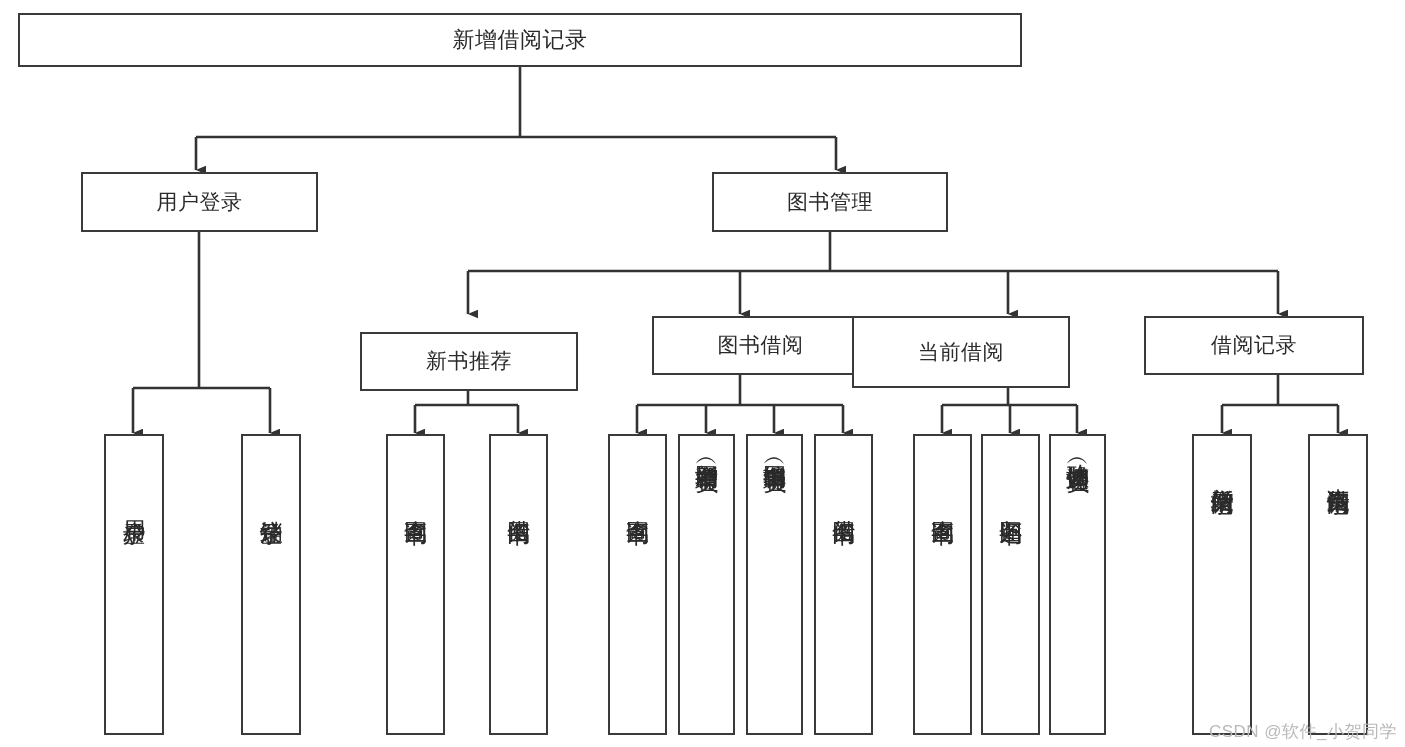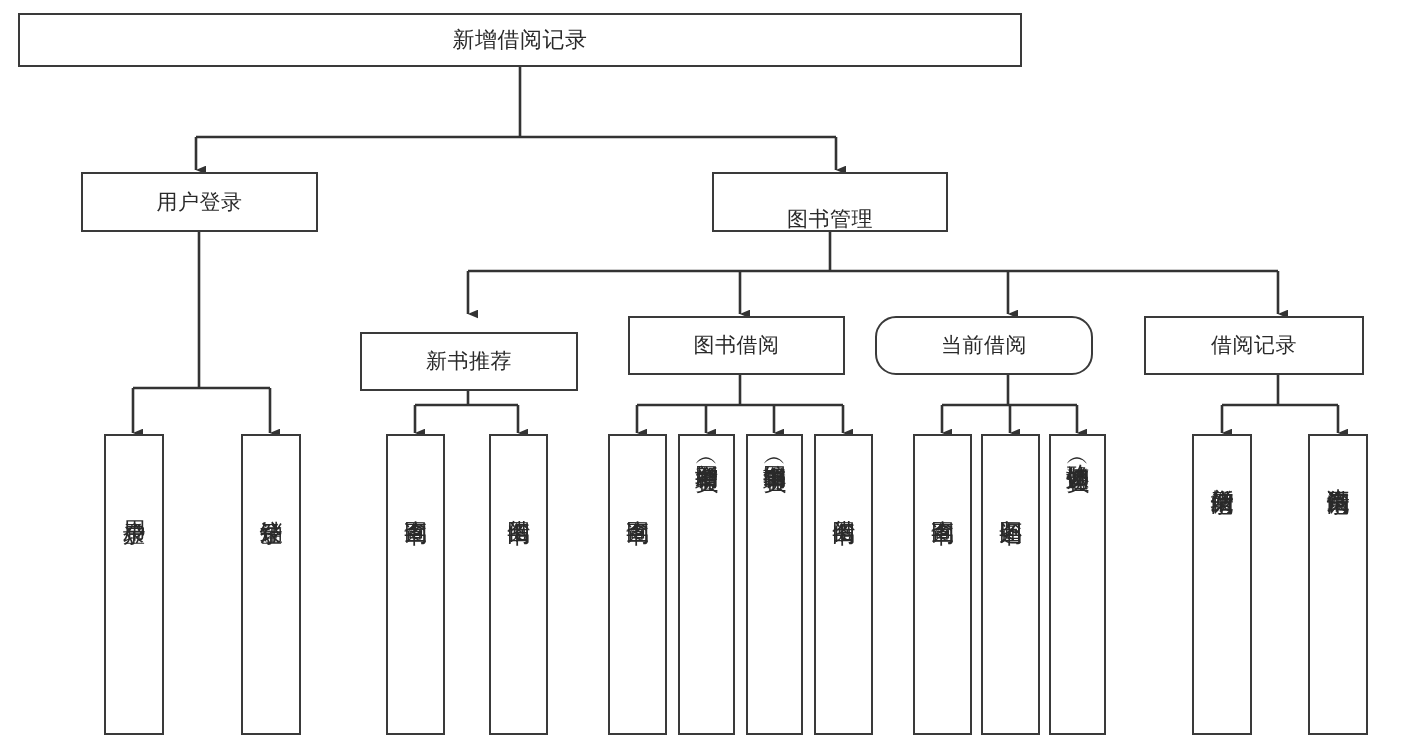--- a/index.html
+++ b/index.html
@@ -141,31 +141,31 @@
     </g>
   </svg>
 
   <div class="node horiz root" style="left:18px; top:13px; width:1004px; height:54px;">
     <span class="label">新增借阅记录</span>
   </div>
 
   <div class="node horiz" style="left:81px; top:172px; width:237px; height:60px;">
     <span class="label">用户登录</span>
   </div>
-  <div class="node horiz" style="left:712px; top:172px; width:236px; height:60px;align-items:flex-end;">
+  <div class="node horiz" style="left:712px; top:172px; width:236px; height:60px;">
     <span class="label">图书管理</span>
   </div>
 
   <div class="node horiz" style="left:360px; top:332px; width:218px; height:59px;">
     <span class="label">新书推荐</span>
   </div>
-  <div class="node horiz" style="left:628px; top:316px; width:217px; height:59px;">
+  <div class="node horiz" style="left:652px; top:316px; width:217px; height:59px;">
     <span class="label">图书借阅</span>
   </div>
-  <div class="node horiz" style="left:875px; top:316px; width:218px; height:59px;border-radius:21px;">
+  <div class="node horiz" style="left:852px; top:316px; width:218px; height:72px;">
     <span class="label">当前借阅</span>
   </div>
   <div class="node horiz" style="left:1144px; top:316px; width:220px; height:59px;">
     <span class="label">借阅记录</span>
   </div>
 
   <div class="node vert mid" style="left:104px; top:434px; width:60px; height:301px;">
     <span class="label">用户登录</span>
   </div>
   <div class="node vert mid" style="left:241px; top:434px; width:60px; height:301px;">
@@ -202,13 +202,14 @@
     <span class="label">确认归还（管理员）</span>
   </div>
 
   <div class="node vert mid2" style="left:1192px; top:434px; width:60px; height:301px;">
     <span class="label">新增借阅记录</span>
   </div>
   <div class="node vert mid2" style="left:1308px; top:434px; width:60px; height:301px;">
     <span class="label">查询借阅记录</span>
   </div>
 
+  <div id="watermark">CSDN @软件_小贺同学</div>
 </div>
 
 </body></html>

